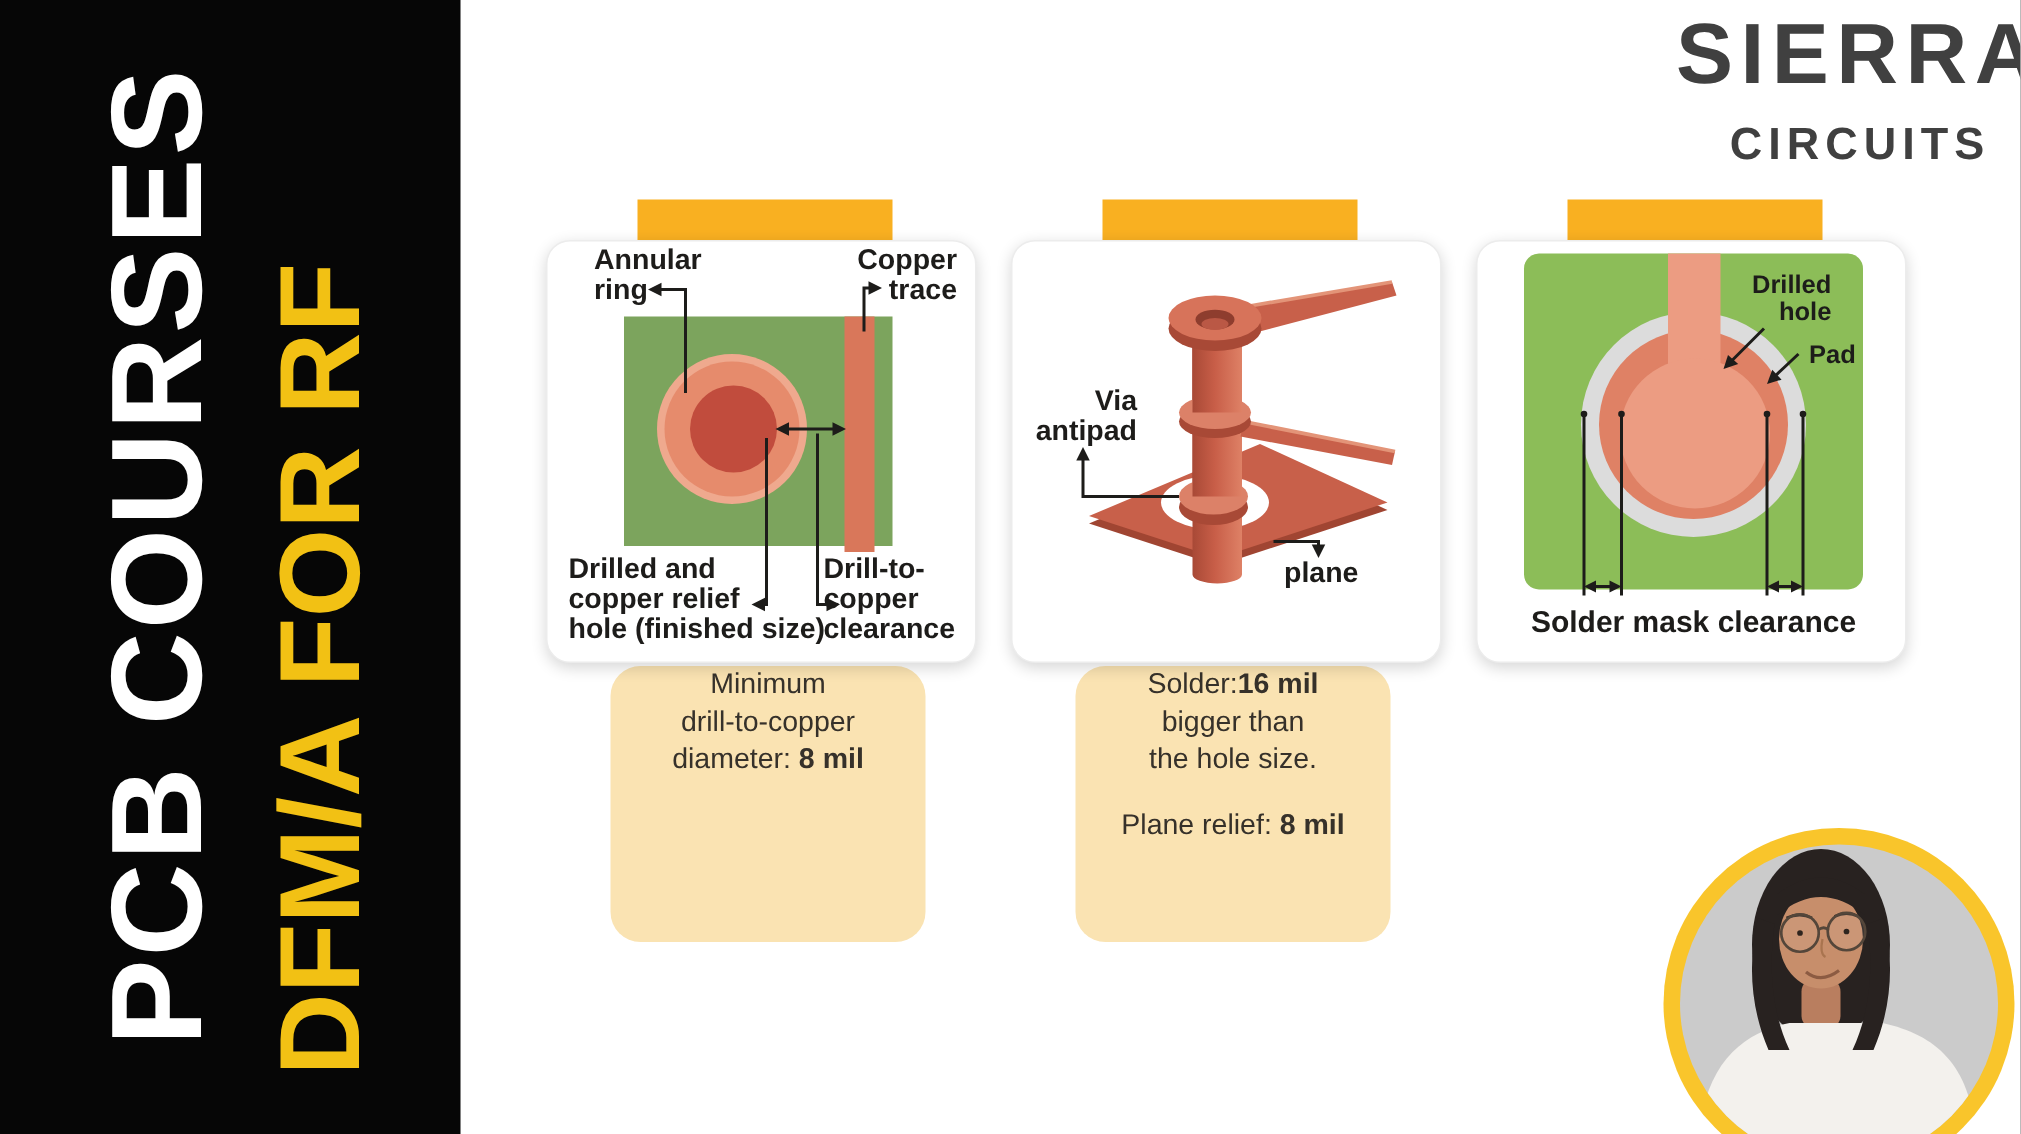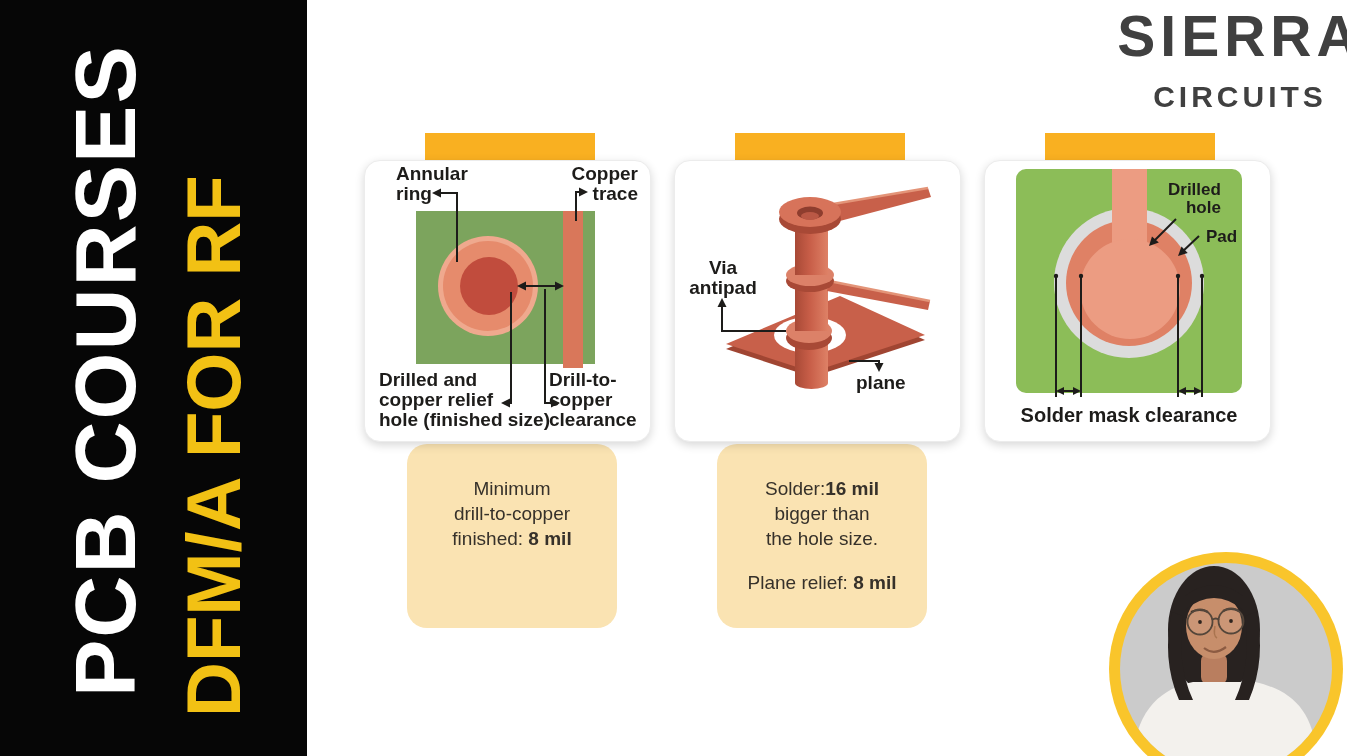--- a/index.html
+++ b/index.html
@@ -14,21 +14,21 @@
   
   .logo{position:absolute;left:1094px;top:8px;width:292px;text-align:center;color:#404040;}
   .logo-main{font-size:57px;font-weight:bold;letter-spacing:5px;line-height:1;}
   .logo-sub{font-size:30px;font-weight:bold;letter-spacing:4px;line-height:1;margin-top:17px;}
   
   .tab{position:absolute;top:133px;width:170px;height:32px;background:var(--tab-yellow);}
   .card{position:absolute;top:160px;width:285px;height:280px;background:#fff;border-radius:16px;
         border:1px solid #ececec;box-shadow:0 3px 10px rgba(0,0,0,0.16);}
   .caption{position:absolute;top:444px;width:210px;height:184px;border-radius:20px;
            background:var(--cream);text-align:center;font-size:19px;line-height:25px;
-           color:var(--caption-ink);padding-top:32px;box-sizing:border-box;}
+           color:var(--caption-ink);box-sizing:border-box;}
   .caption b{font-weight:bold;}
   .cap-gap{height:19px;}
   
   .abs{position:absolute;}
   .circle{border-radius:50%;}
   .dlabel{position:absolute;font-weight:bold;color:var(--ink);font-size:19px;line-height:20px;}
   .dlabel.small{font-size:17px;line-height:18px;text-align:right;}
   .overlay{position:absolute;left:0;top:0;pointer-events:none;}
   .lines path,.lines line{stroke:var(--ink);stroke-width:2;fill:none;}
   .lines polygon,.lines circle{fill:var(--ink);stroke:none;}
@@ -48,21 +48,21 @@
     <div class="logo-sub">CIRCUITS</div>
   </div>
 
   <div class="tab" style="left:425px"></div>
   <div class="tab" style="left:735px"></div>
   <div class="tab" style="left:1045px"></div>
 
   <div class="caption" style="left:407px">
     <div><span>Minimum</span></div>
     <div><span>drill-to-copper</span></div>
-    <div><span>finished: </span><b>8 mil</b></div>
+    <div><span>diameter: </span><b>8 mil</b></div>
   </div>
   <div class="caption" style="left:717px">
     <div><span>Solder:</span><b>16 mil</b></div>
     <div><span>bigger than</span></div>
     <div><span>the hole size.</span></div>
     <div class="cap-gap"></div>
     <div><span>Plane relief: </span><b>8 mil</b></div>
   </div>
 
   <div class="card" style="left:364px"></div>
@@ -128,21 +128,21 @@
     <div>Drilled and</div>
     <div>copper relief</div>
     <div>hole (finished size)</div>
   </div>
   <div class="dlabel" style="left:549px;top:370px;width:92px;">
     <div>Drill-to-</div>
     <div>copper</div>
     <div>clearance</div>
   </div>
 
-  <div class="dlabel" style="left:688px;top:258px;width:70px;text-align:center">
+  <div class="dlabel" style="left:688px;top:258px;width:70px;text-align:right">
     <div>Via</div>
     <div>antipad</div>
   </div>
   <div class="dlabel" style="left:856px;top:373px">plane</div>
 
   <div class="dlabel small" style="left:1168px;top:181px">
     <div>Drilled</div>
     <div>hole</div>
   </div>
   <div class="dlabel small" style="left:1206px;top:228px">Pad</div>

